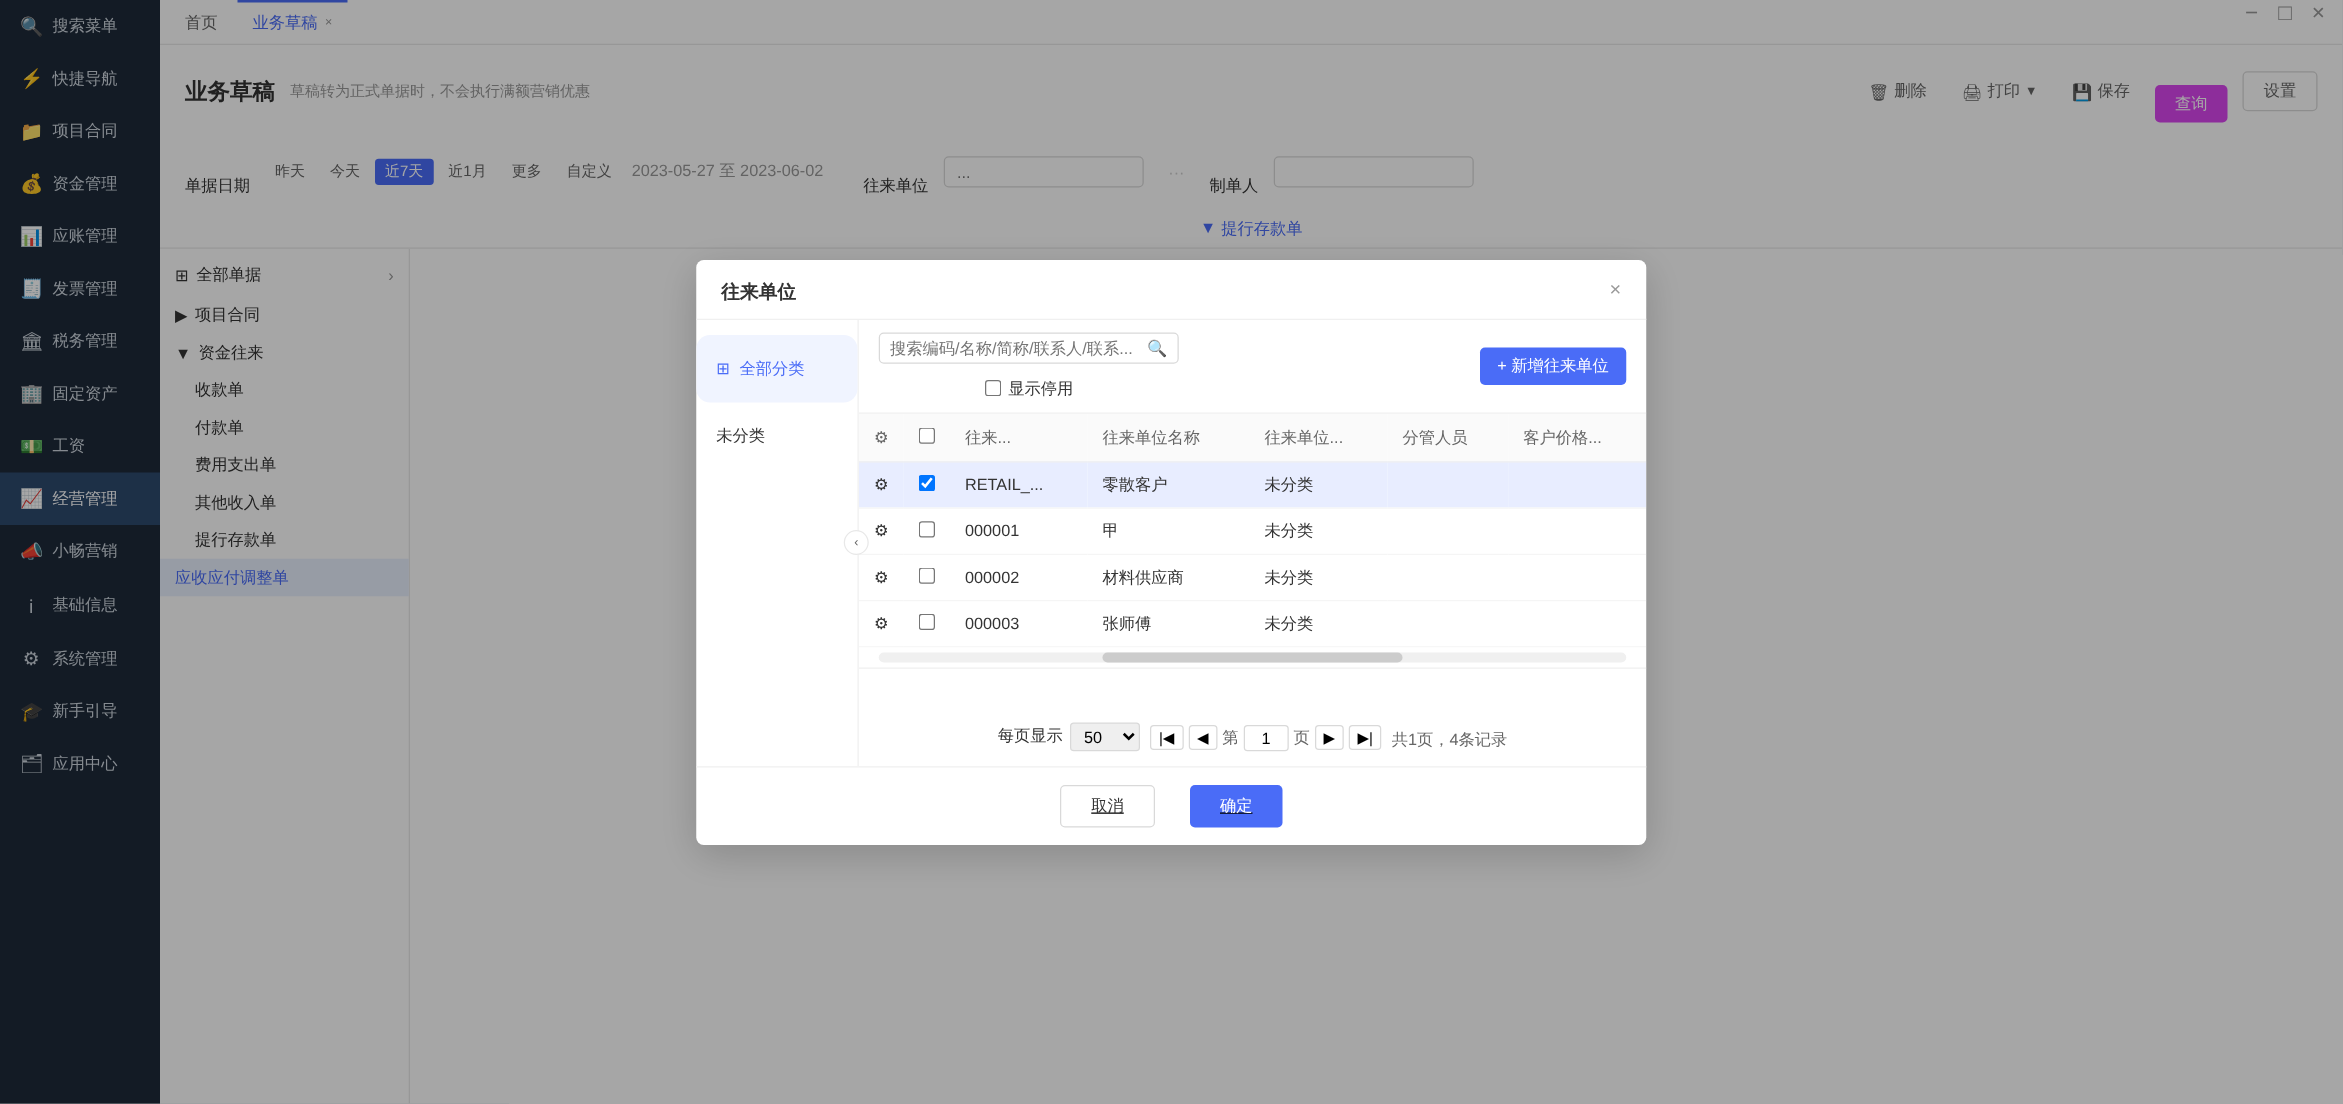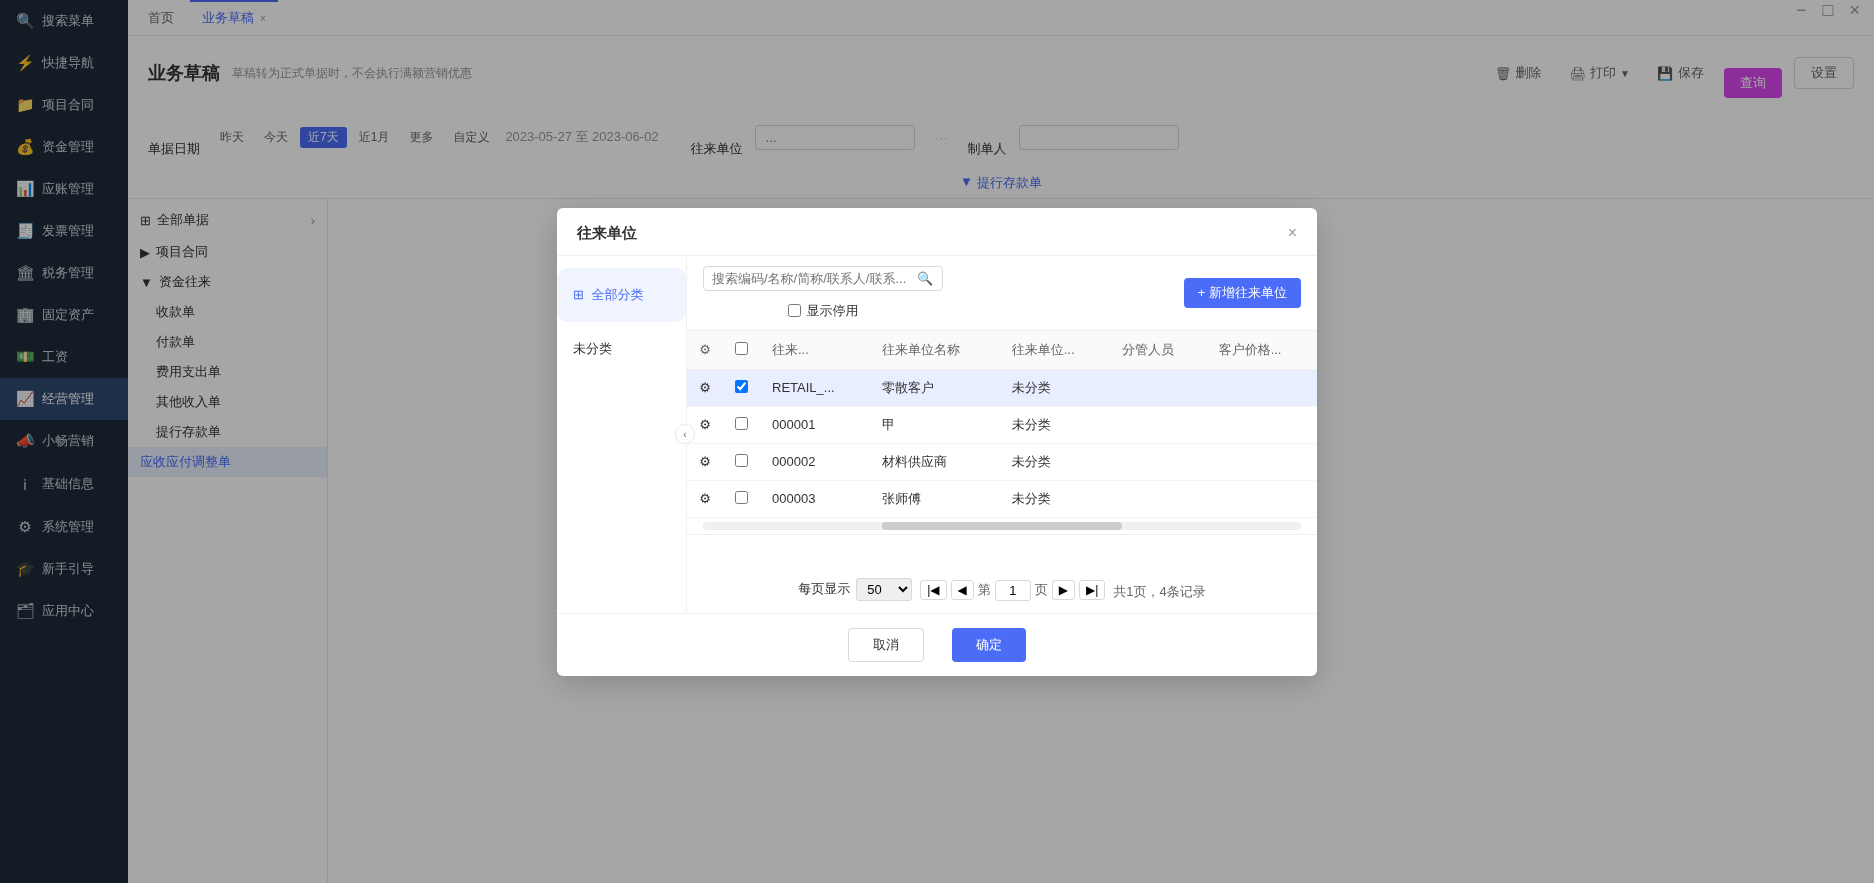--- a/index.html
+++ b/index.html
@@ -414,20 +414,21 @@
     }
     .total-count { font-size: 13px; color: #666; margin-top: 36px; }
 
     
     .modal-footer {
       display: flex;
       justify-content: center;
       gap: 28px;
       padding: 14px 20px;
       border-top: 1px solid #f0f0f0;
+      text-decoration: underline;
     }
     .btn-cancel {
       border: 1px solid #d9d9d9;
       background: #fff;
       color: #333;
       padding: 7px 24px;
       border-radius: 4px;
       cursor: pointer;
       font-size: 13px;
     }

